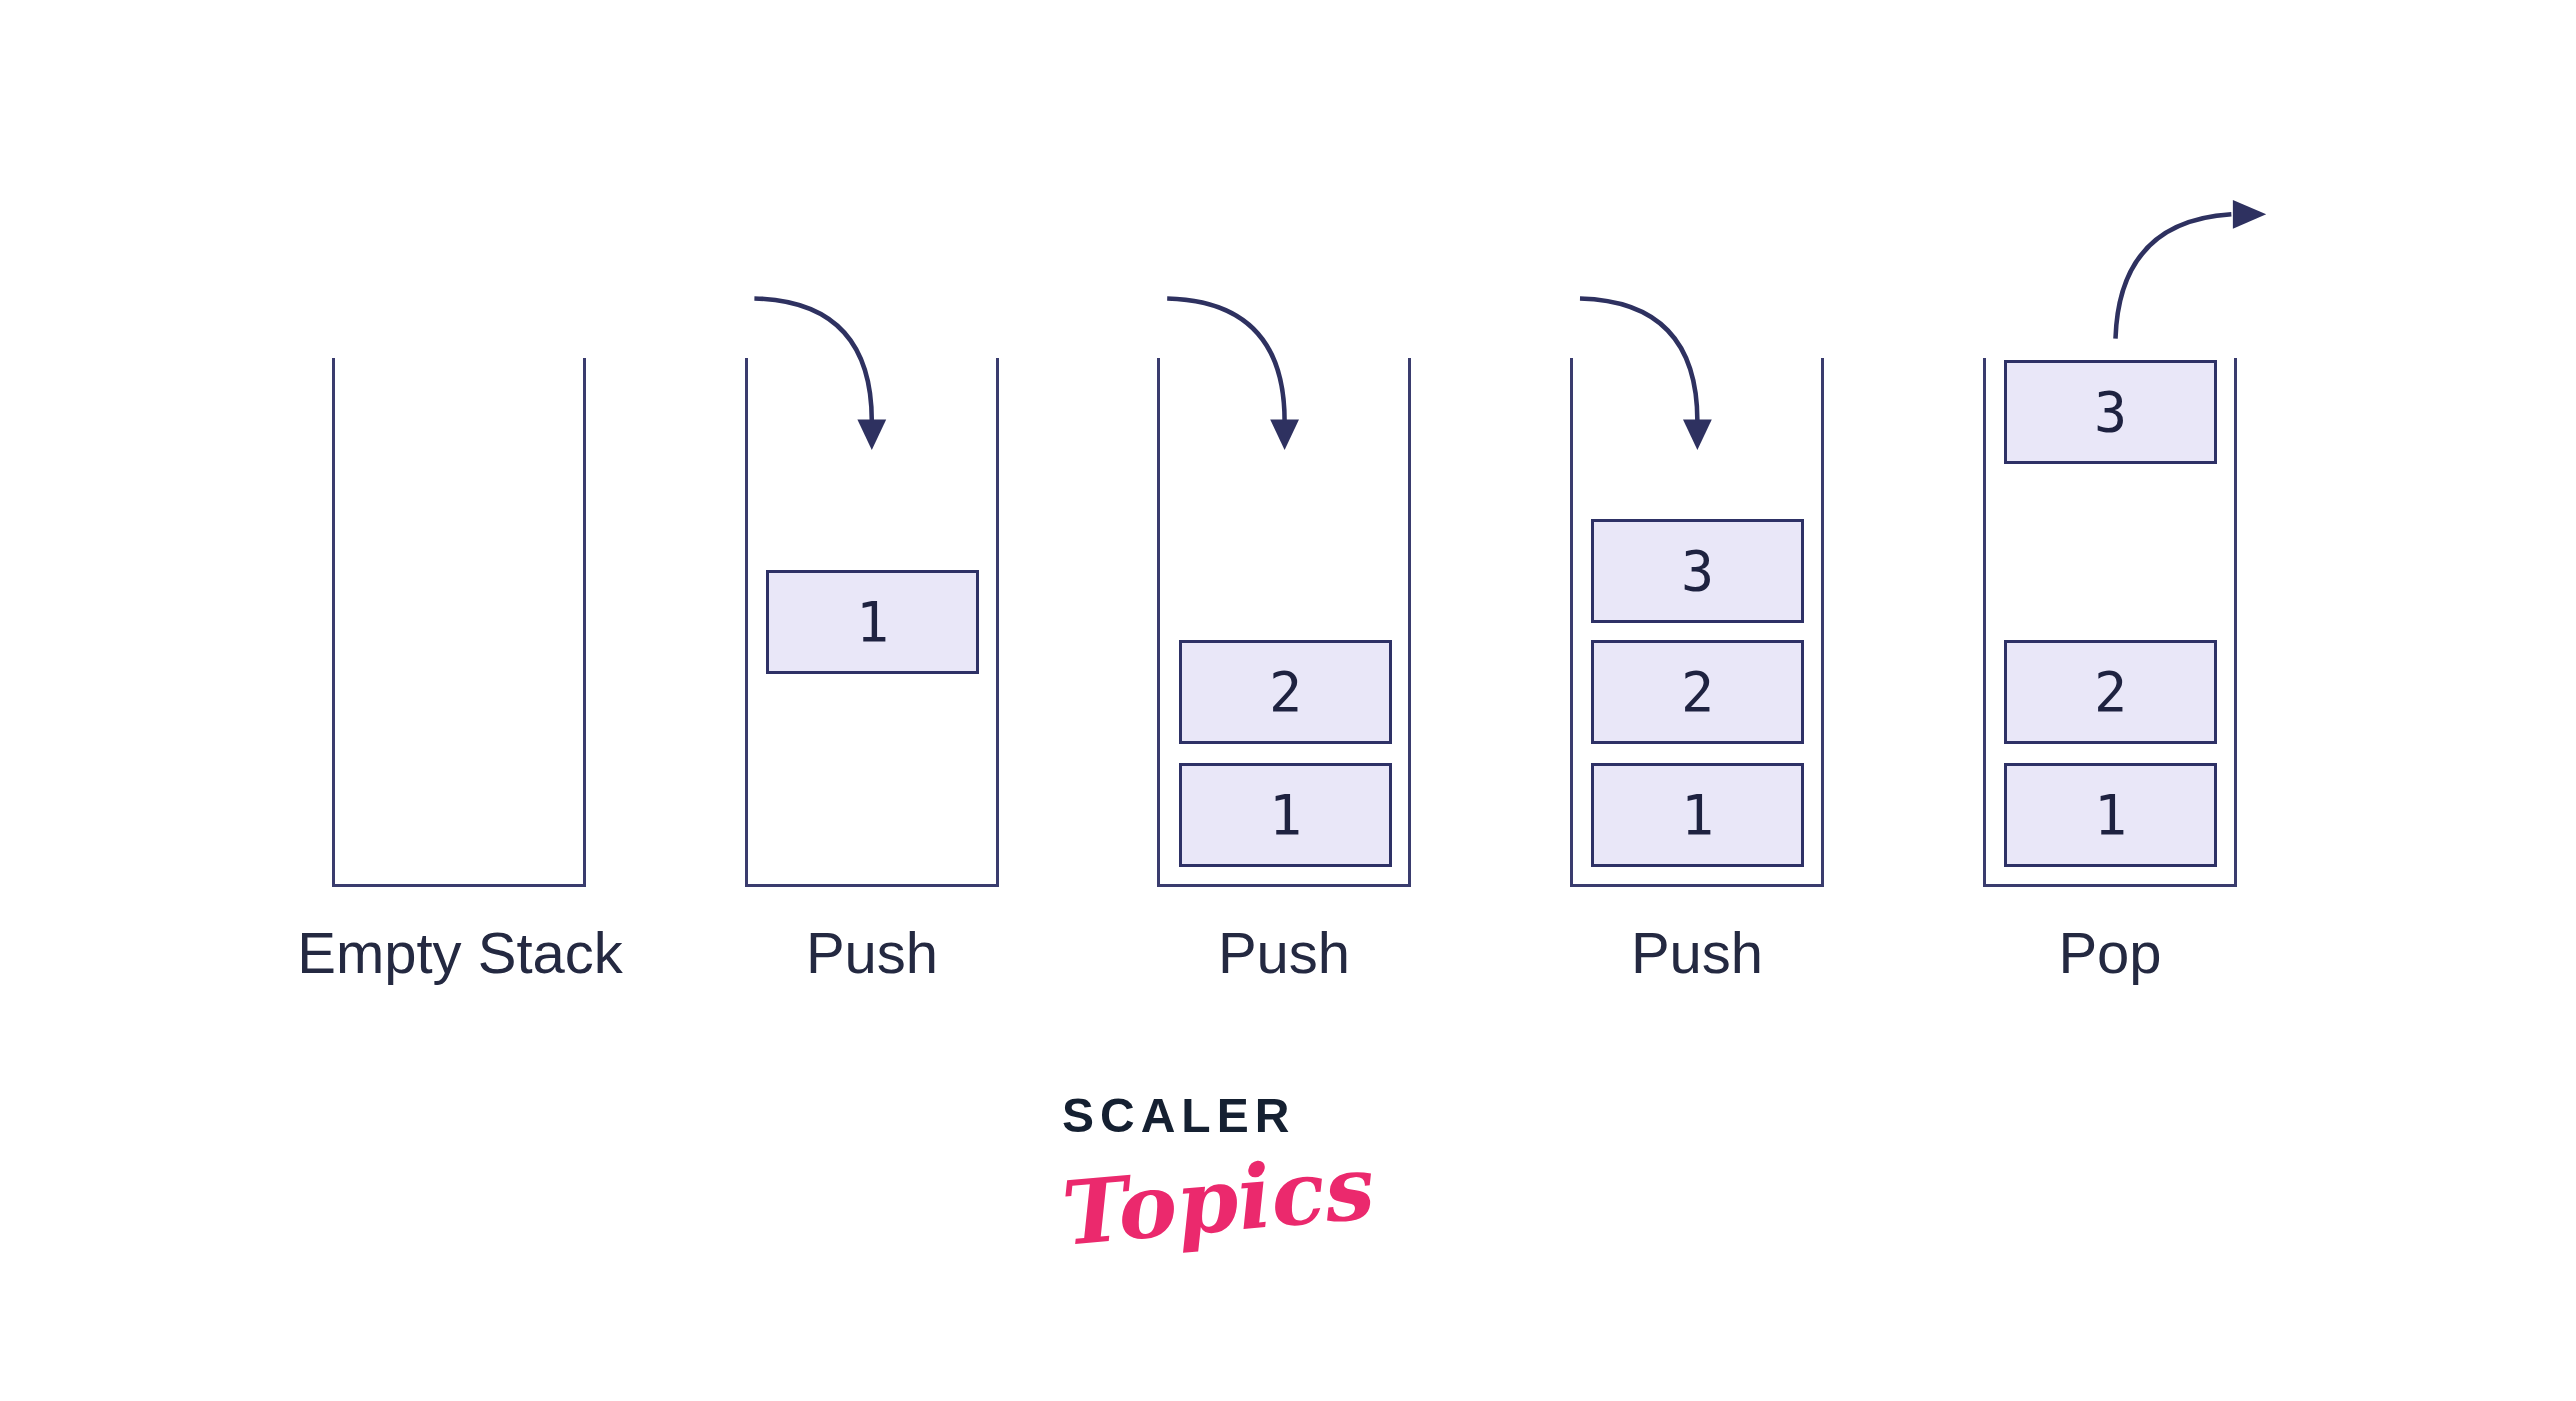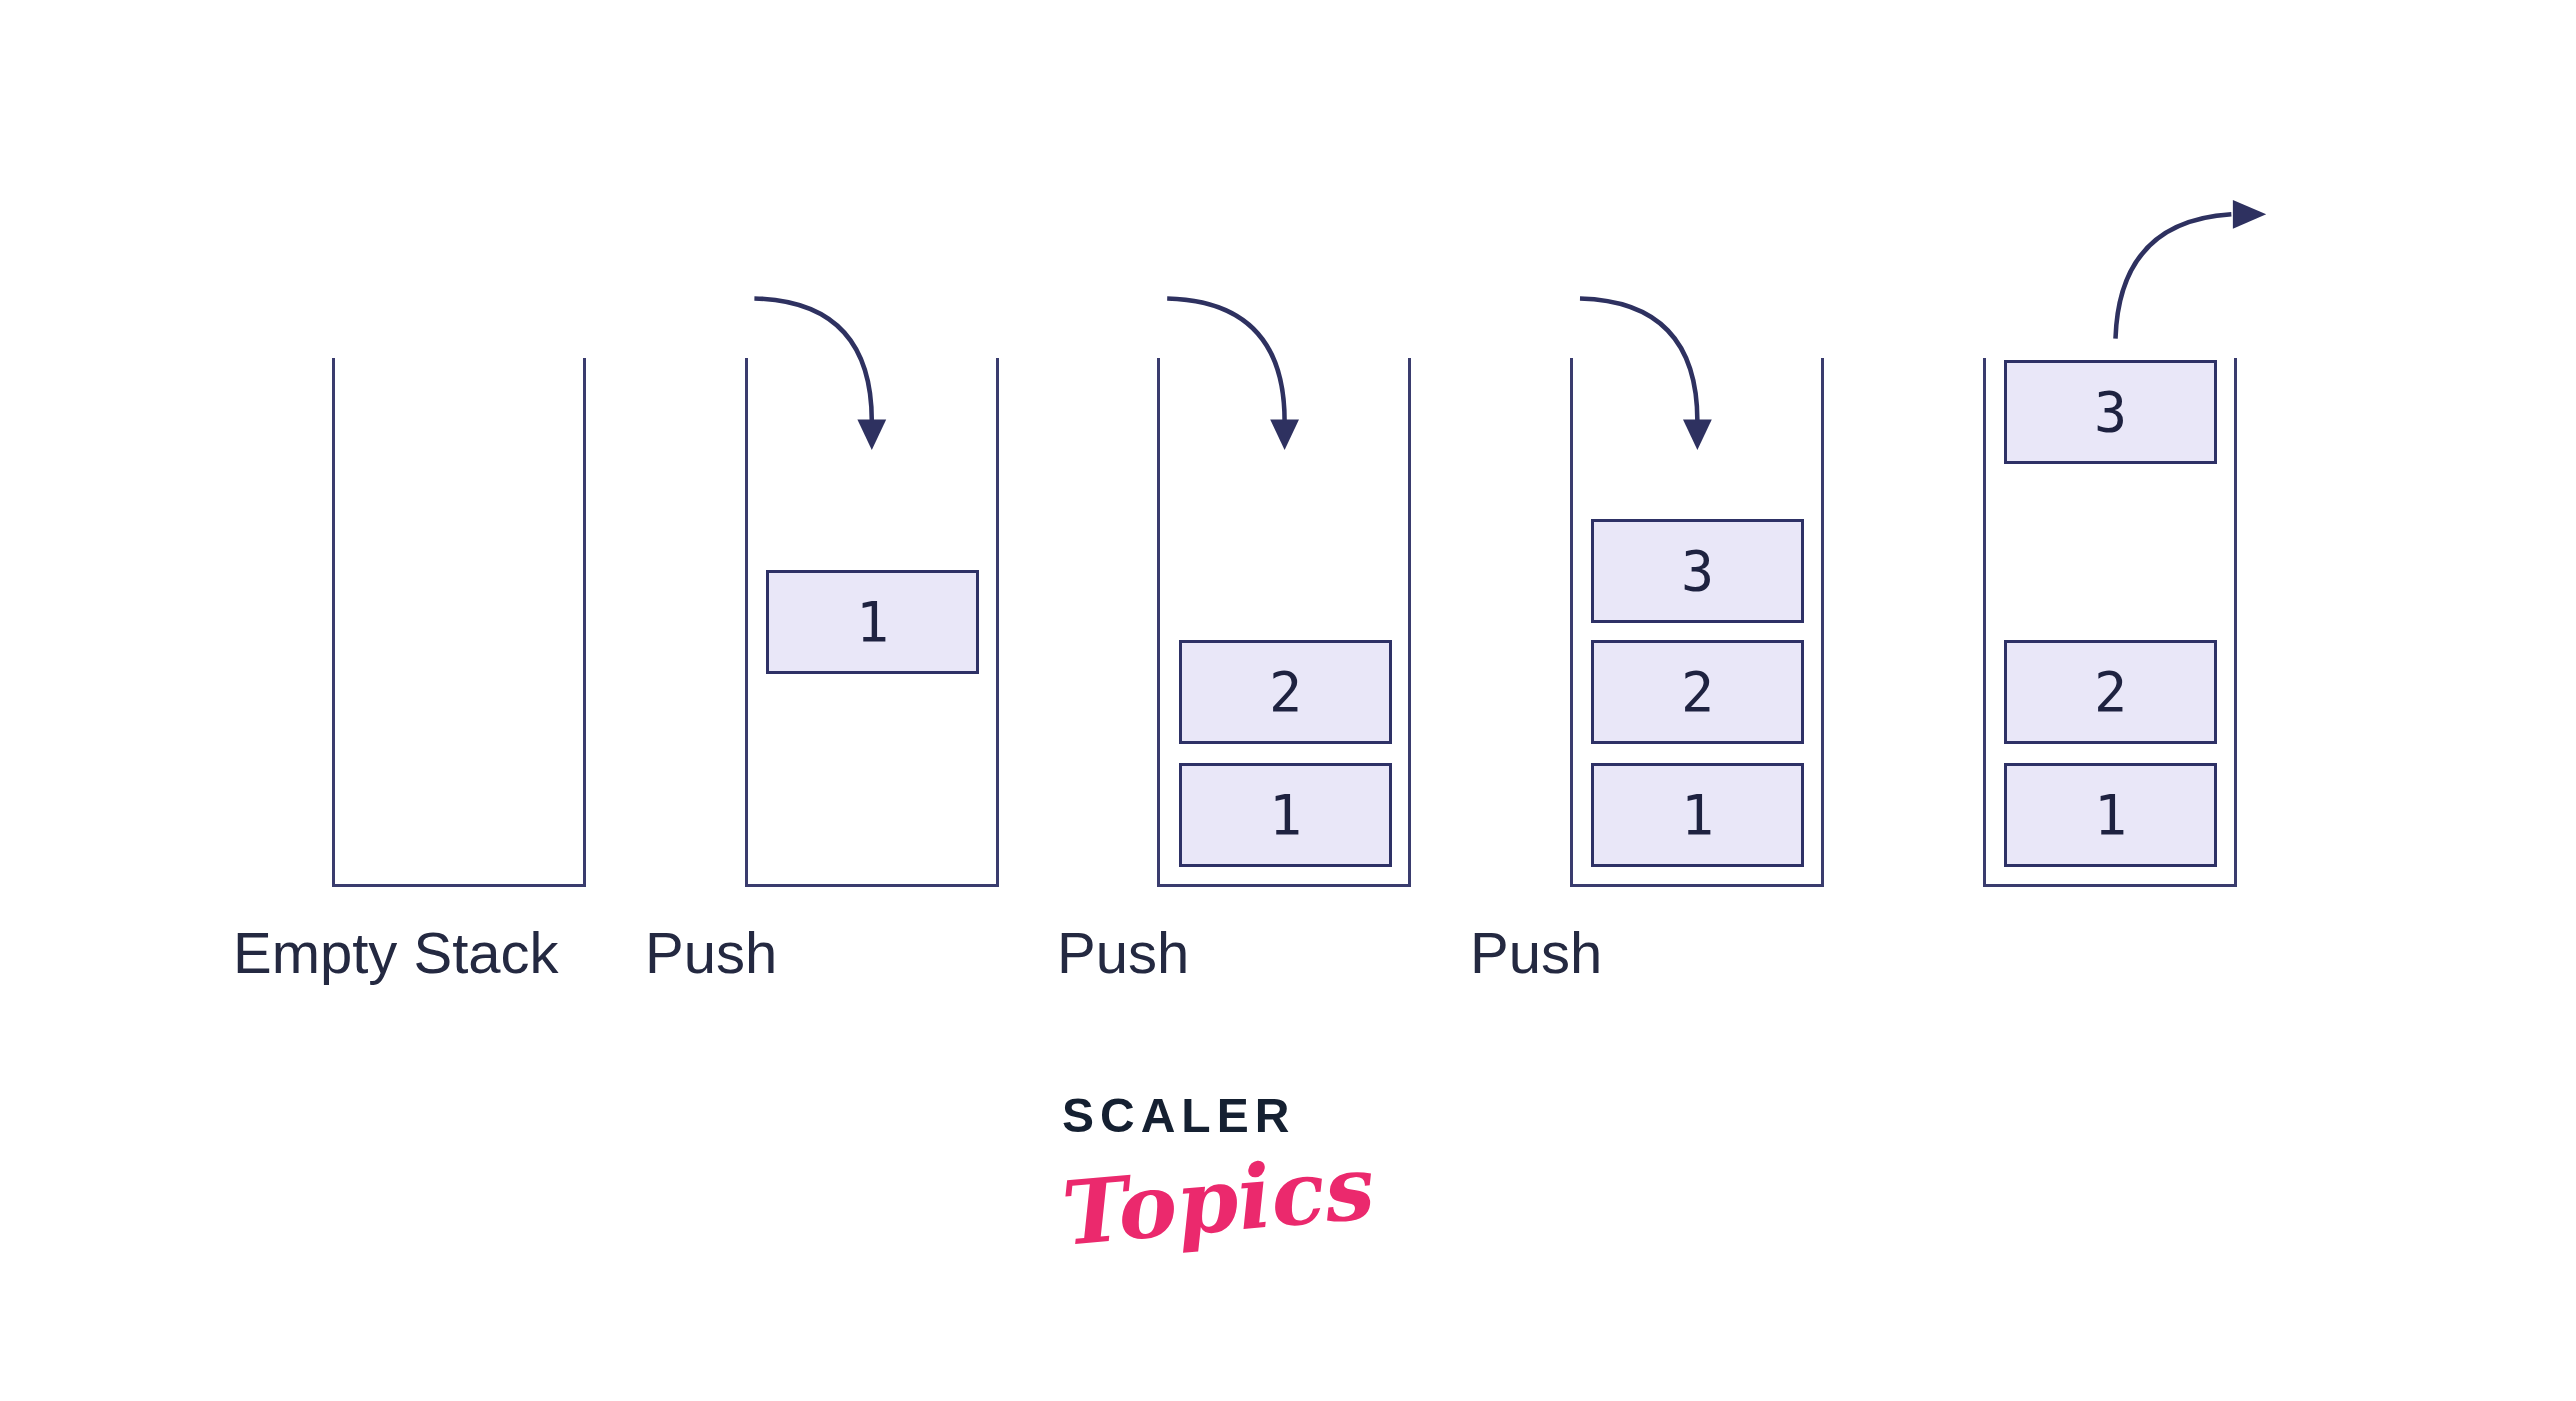--- a/index.html
+++ b/index.html
@@ -30,21 +30,21 @@
     background:#E9E7F8;
     display:flex;align-items:center;justify-content:center;
     font-family:"DejaVu Sans Mono","Liberation Mono",monospace;
     font-size:55px;line-height:1;
     color:#1E2240;
   }
   .stack-label{
     position:absolute;
     top:919px;
     width:454px;
-    text-align:left;
+    text-align:center;
     font-size:58px;
     font-weight:400;
     color:#242941;
   }
   .logo{
     position:absolute;
     left:1062px;top:1088px;
     width:454px;
   }
   .logo-brand{
@@ -111,20 +111,21 @@
 
   <div class="stack" style="left:1983px"></div>
   <div class="box" style="left:2004px;top:360px">3</div>
   <div class="box" style="left:2004px;top:640px">2</div>
   <div class="box" style="left:2004px;top:763px">1</div>
 
   <div class="stack-label" style="left:233px">Empty Stack</div>
   <div class="stack-label" style="left:645px">Push</div>
   <div class="stack-label" style="left:1057px">Push</div>
   <div class="stack-label" style="left:1470px">Push</div>
+  <div class="stack-label" style="left:1883px">Pop</div>
 
   <div class="logo">
     <span class="logo-brand">SCALER</span>
     <span class="logo-wordmark">Topics</span>
   </div>
 
 </div>
 
 
 </body></html>

